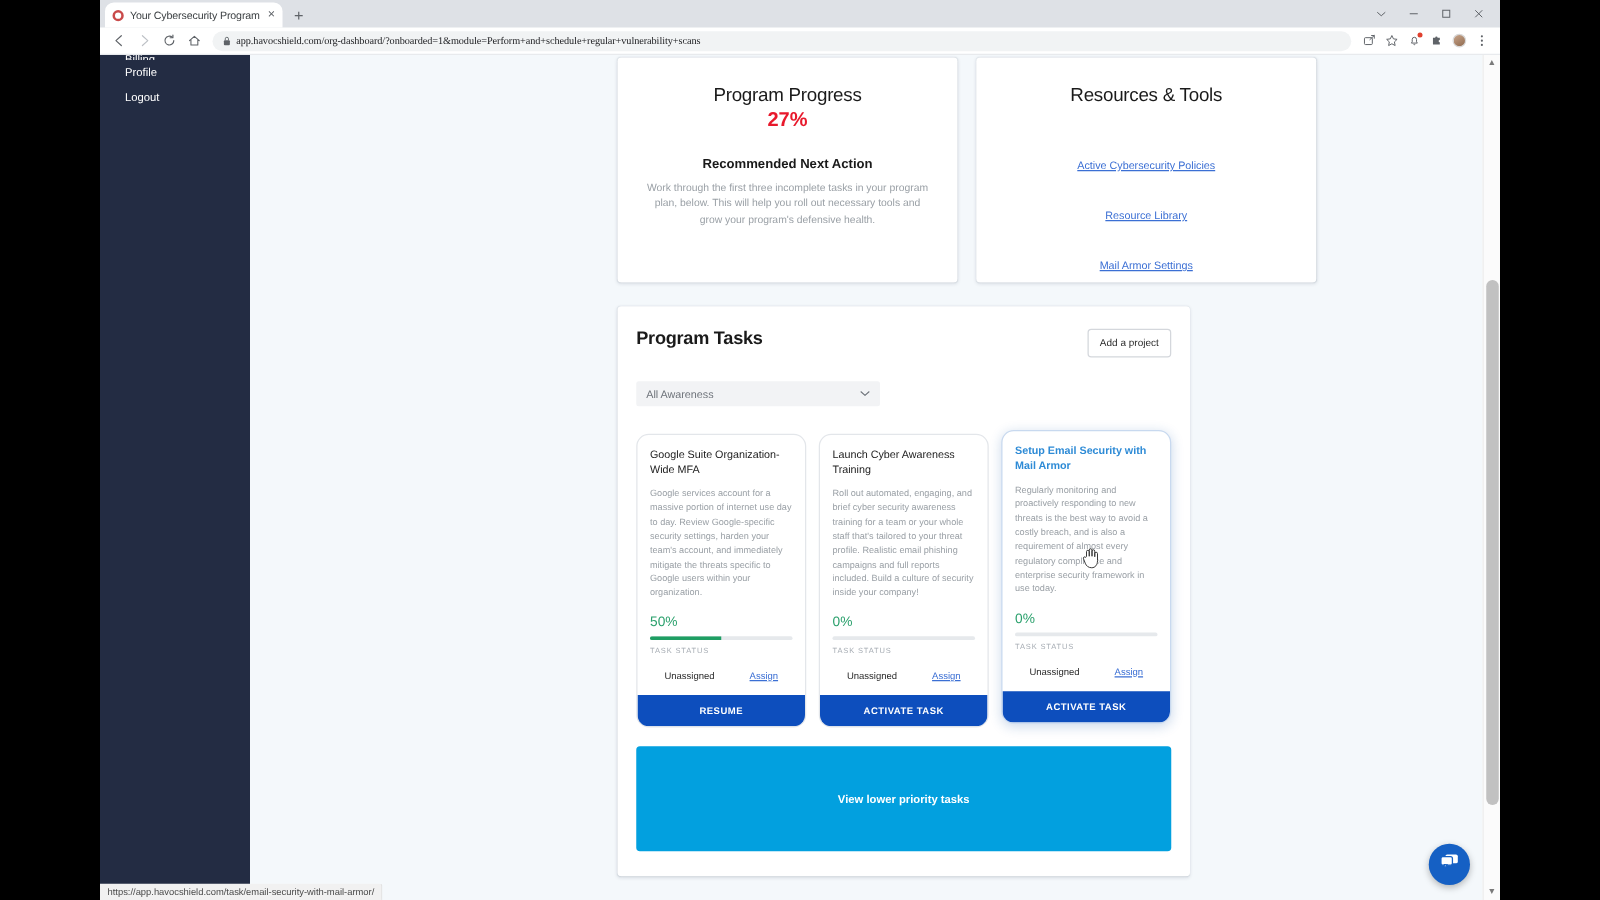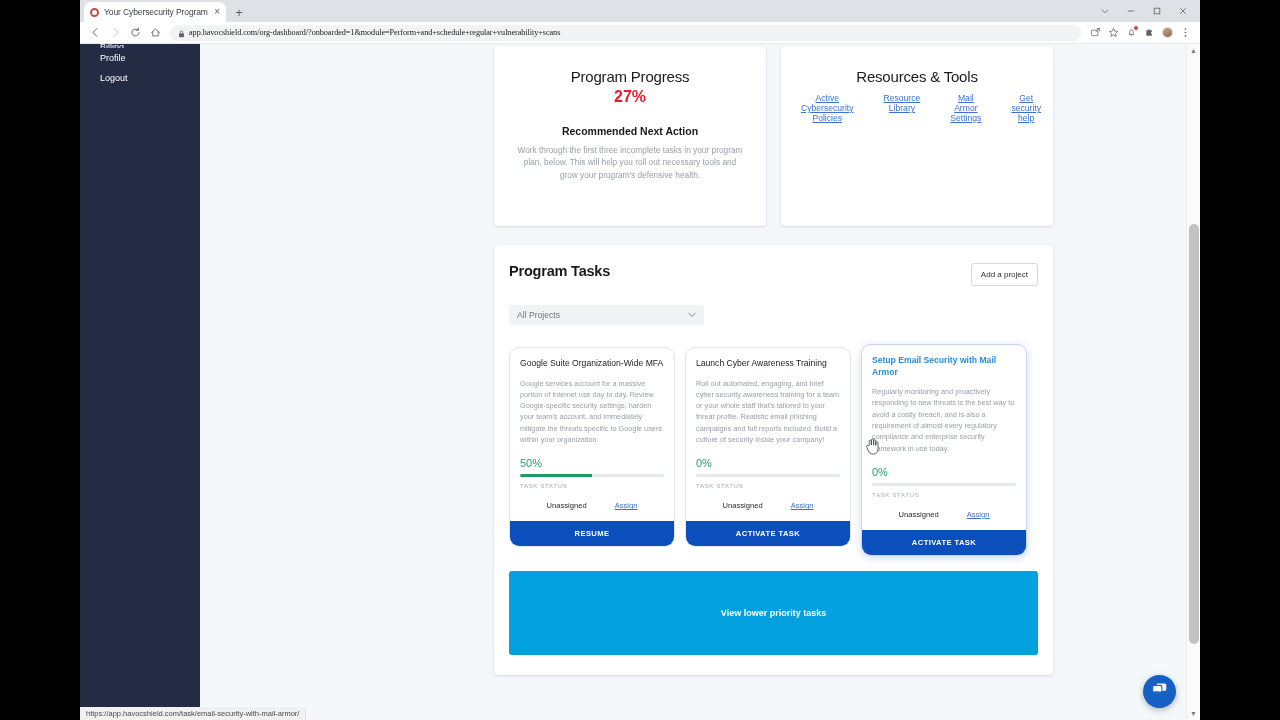--- a/index.html
+++ b/index.html
@@ -129,29 +129,29 @@
     margin-top: 3px;
   }
   .next-action {
     text-align: center; font-size: 10.5px; color: #1a1a1a; font-weight: 700;
     margin-top: 19px;
   }
   .next-body {
     text-align: center; font-size: 8.3px; color: #9aa0a6; line-height: 1.48;
     margin-top: 7px; padding: 0 2px;
   }
-  .res-links { margin-top: 8px; display: flex; flex-direction: row; gap: 30px; }
+  .res-links { margin-top: 42px; display: flex; flex-direction: column; gap: 30px; }
   .res-link {
     text-align: center; font-size: 8.6px; color: #3b6fd4;
     text-decoration: underline; cursor: pointer;
   }
 
   
   .tasks-panel {
-    margin-left: 294px; width: 559px; margin-top: 19px;
+    margin-left: 294px; width: 458px; margin-top: 19px;
     background: #ffffff; border-radius: 3px;
     box-shadow: 0 1px 3px rgba(22,40,64,.12), 0 0 1px rgba(22,40,64,.10);
     padding: 18px 15px 20px 15px;
     position: relative;
   }
   .tasks-head { display: flex; align-items: flex-start; justify-content: space-between; }
   .tasks-title { font-size: 14.5px; color: #1a1a1a; letter-spacing: -0.2px; }
   .add-project {
     border: 1px solid #d4d7dc; background: #fff; border-radius: 3px;
     font-size: 8px; color: #2b2b2b; padding: 6px 9px; cursor: pointer;
@@ -395,21 +395,21 @@
           </section>
         </div>
 
         <section class="tasks-panel">
           <div class="tasks-head">
             <h2 class="tasks-title">Program Tasks</h2>
             <button class="add-project">Add a project</button>
           </div>
 
           <div class="projects-select">
-            <span>All Projects</span>
+            <span>All Awareness</span>
             <span class="chev">
               <svg width="8" height="6" viewBox="0 0 10 7">
                   <path d="M1 1.5 L5 5.2 L9 1.5" stroke="#6e737a" stroke-width="1.1" fill="none" stroke-linecap="round" stroke-linejoin="round"></path>
                 </svg>
             </span>
           </div>
 
           <div class="task-grid">
 
             <article class="task-card">

